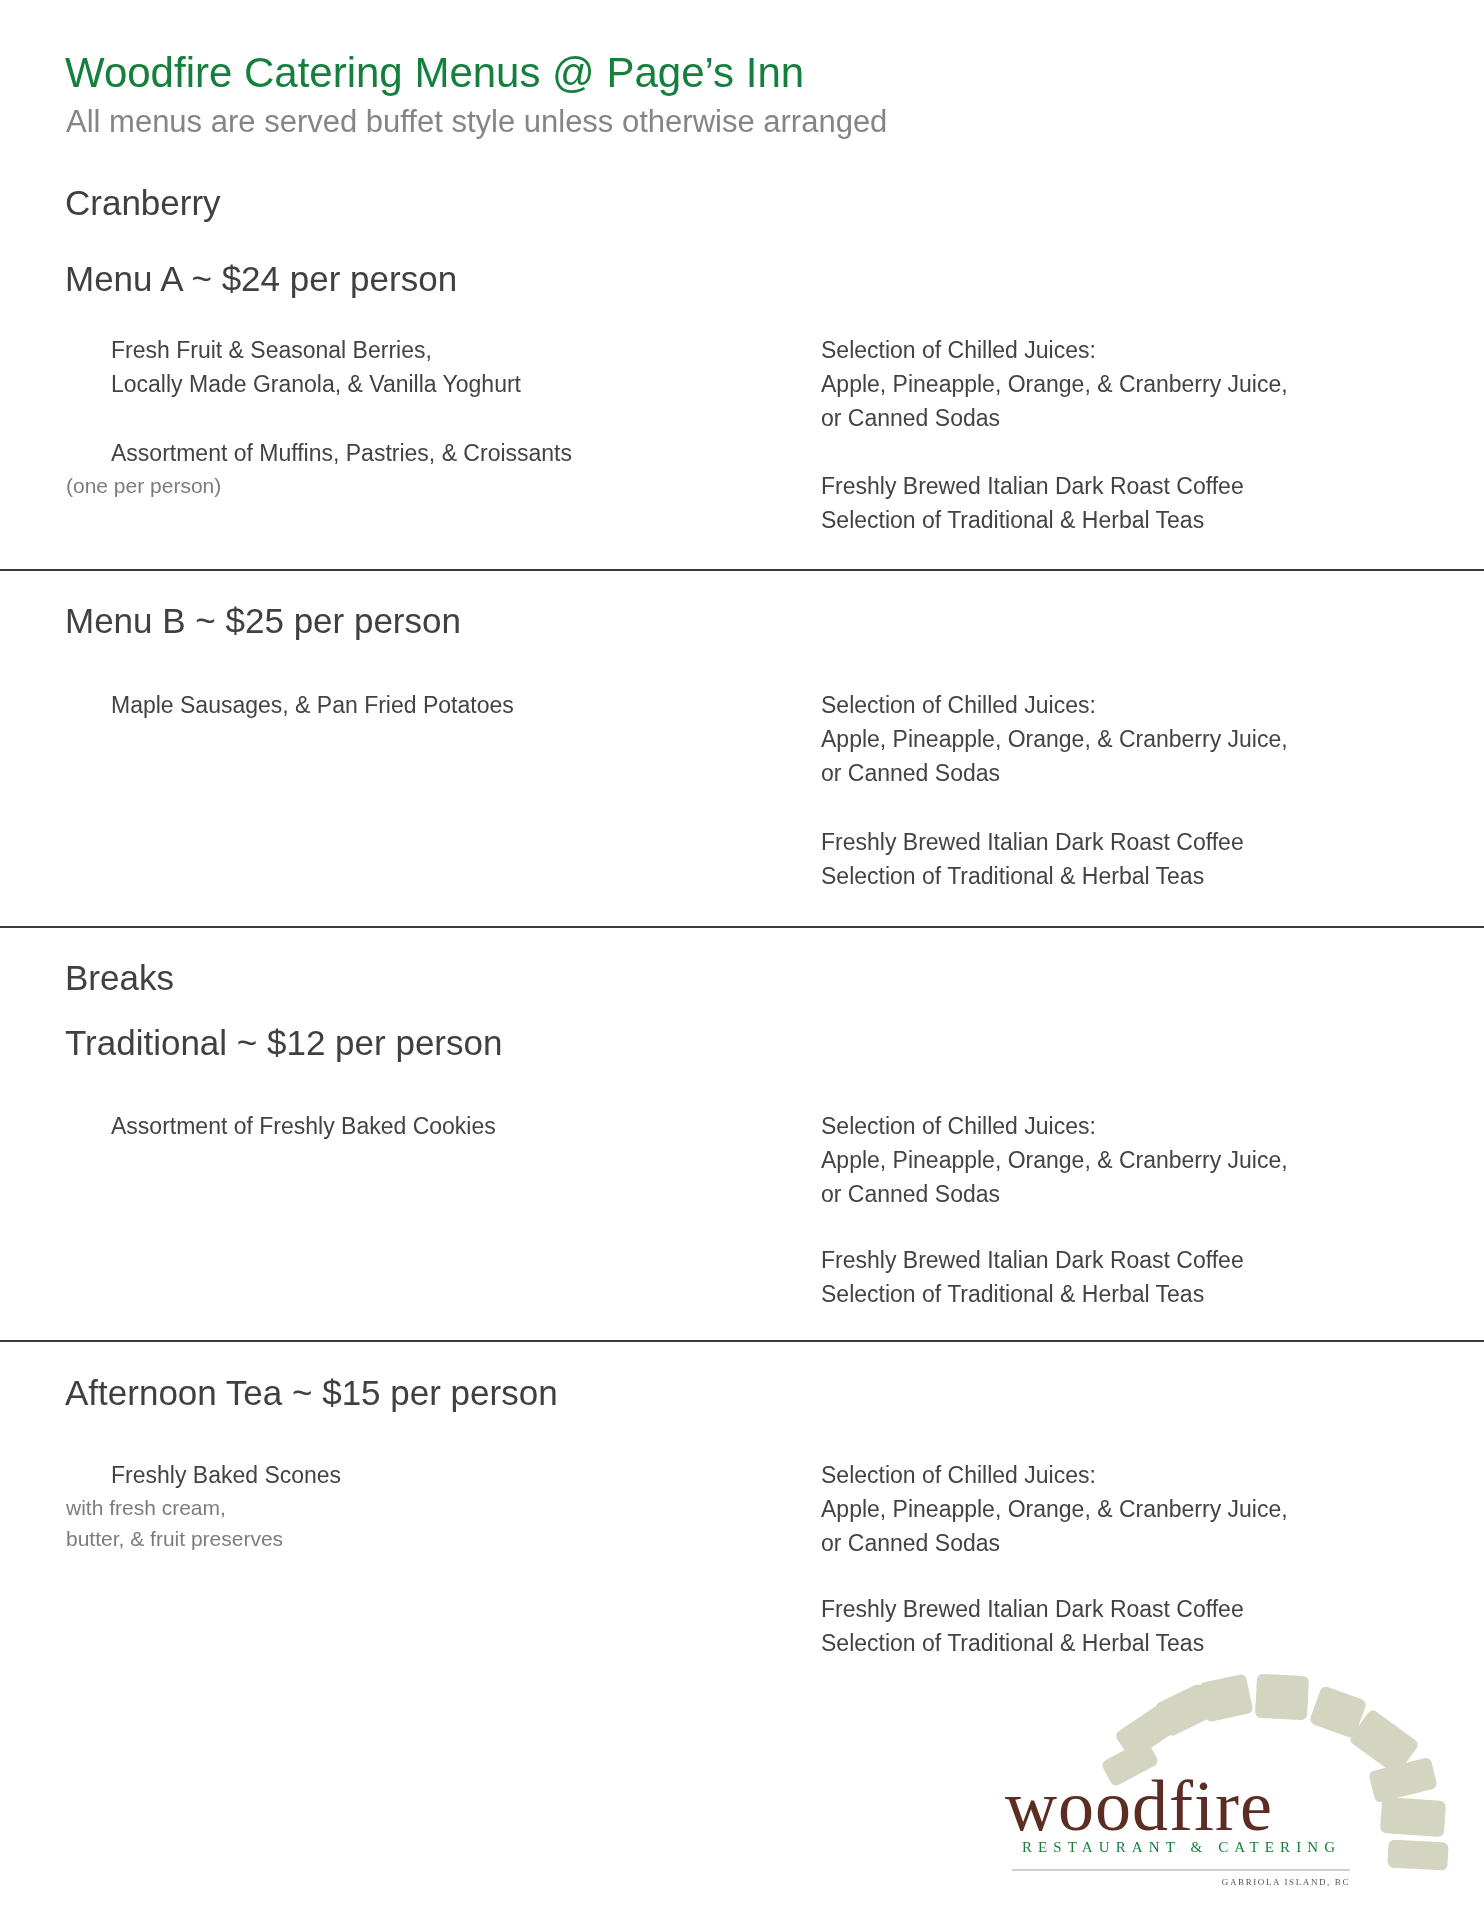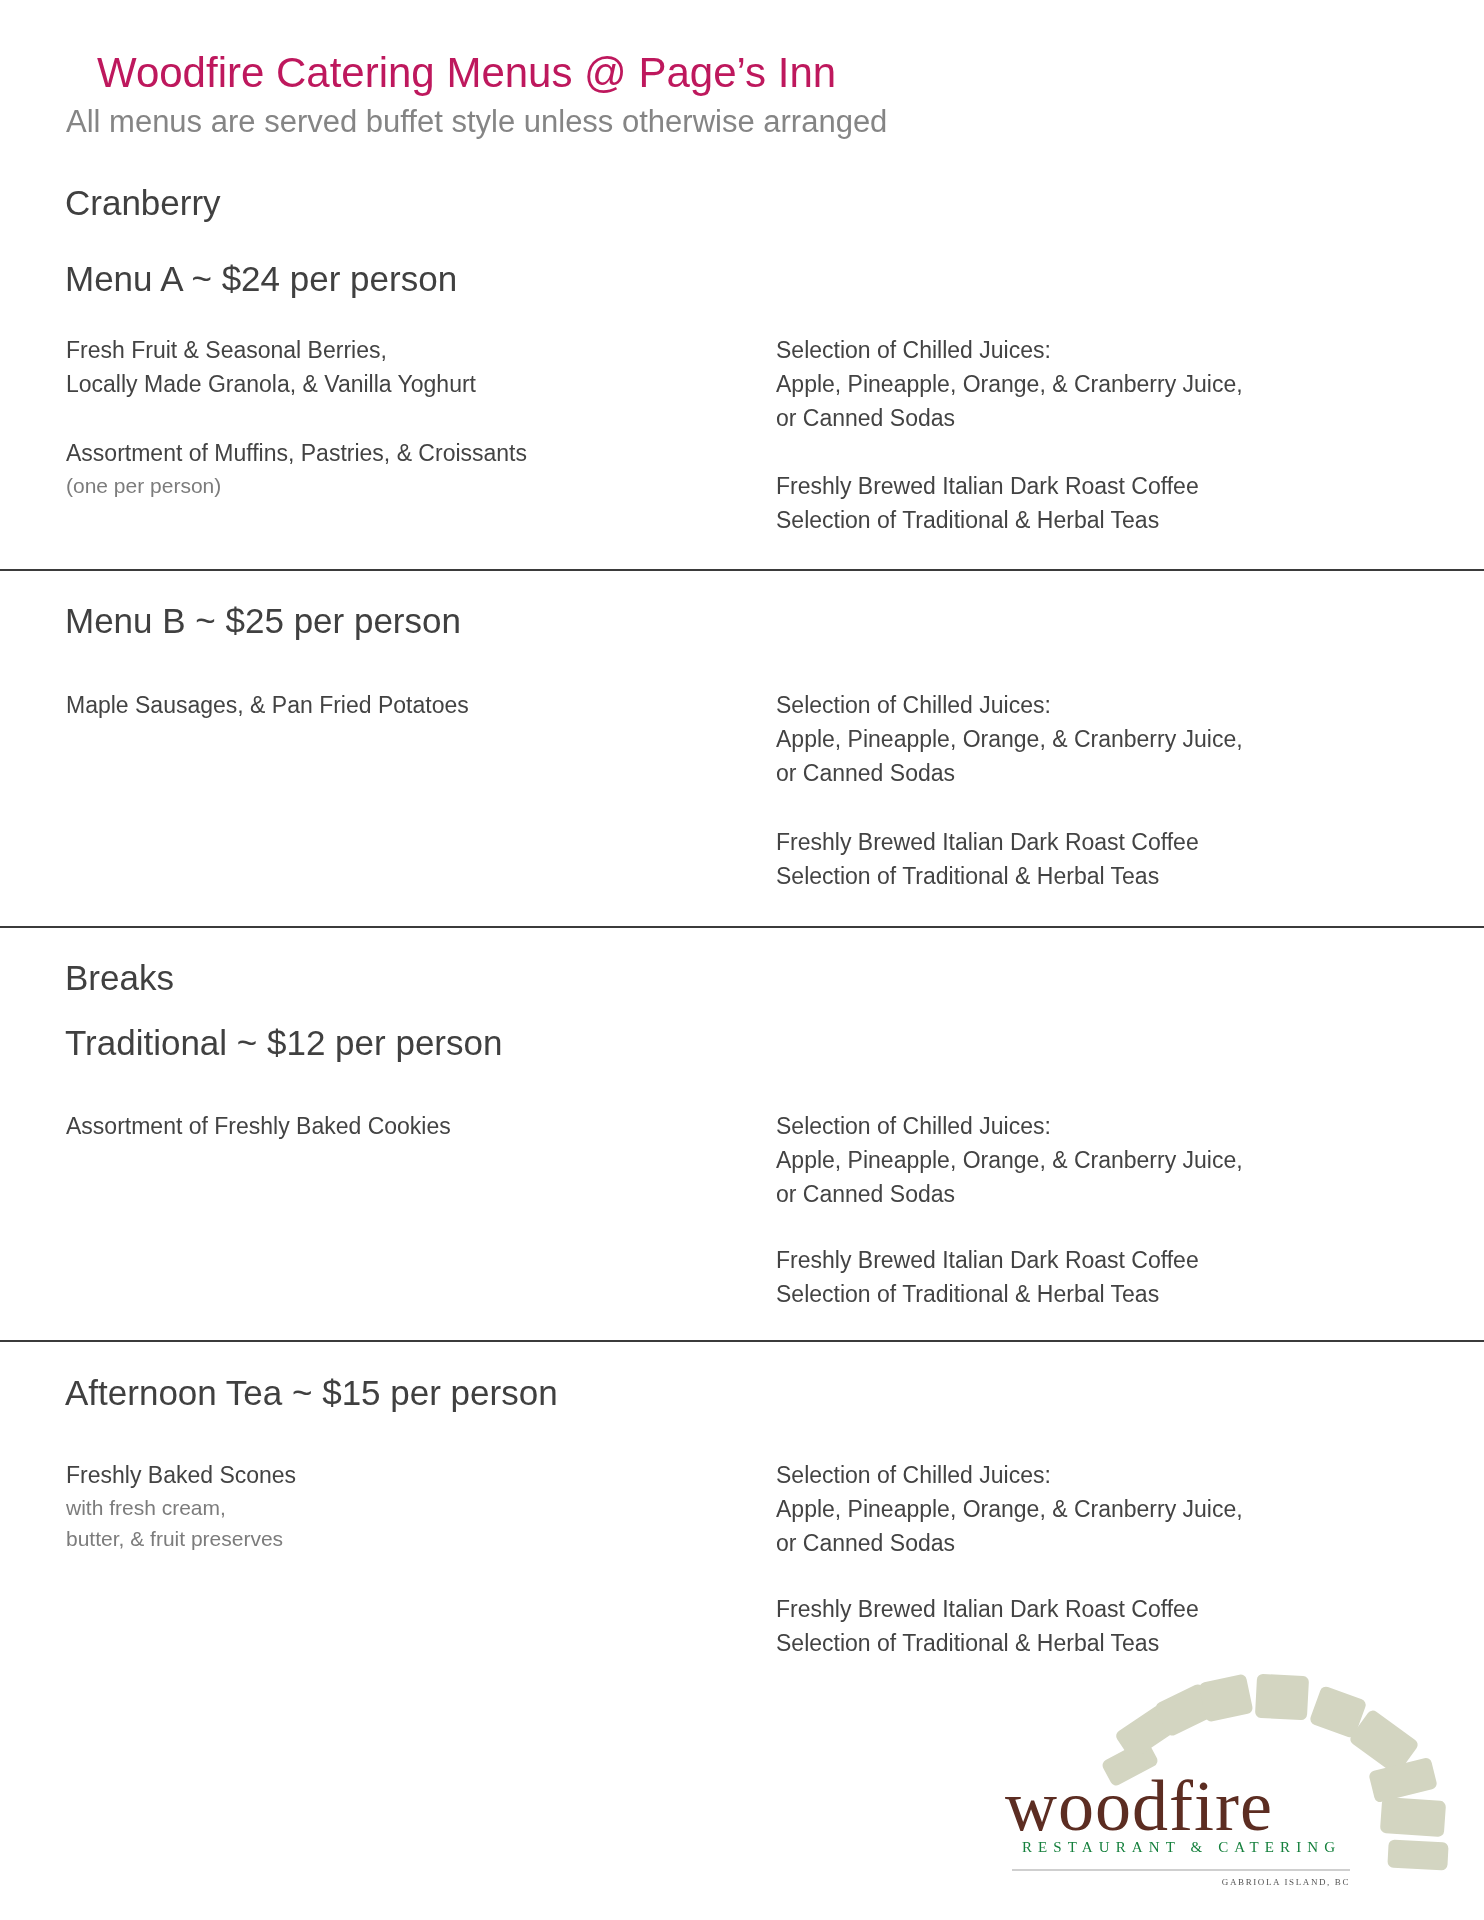--- a/index.html
+++ b/index.html
@@ -1,23 +1,23 @@
 <!DOCTYPE html>
 <html><head>
 <meta charset="utf-8">
 <style>
   html, body { margin: 0; padding: 0; background: #ffffff; }
   body { width: 1484px; height: 1920px; position: relative; overflow: hidden;
          font-family: "Liberation Sans", "DejaVu Sans", sans-serif; color: #3f3f3f; }
   .abs { position: absolute; white-space: nowrap; }
-  .title { left: 65px; top: 48px; font-size: 42px; line-height: 50px; color: #be185d; margin-left: 32px; }
+  .title { left: 65px; top: 48px; font-size: 42px; line-height: 50px; color: #15803d; }
   .subtitle { left: 66px; top: 106px; font-size: 31px; line-height: 32px; color: #858585; }
   .section { left: 65px; font-size: 35px; line-height: 42px; color: #404040; }
   .menu-heading { left: 65px; font-size: 35px; line-height: 42px; color: #404040; }
-  .block { font-size: 23px; line-height: 34px; color: #434343; }
+  .block { font-size: 23px; line-height: 34px; color: #434343; margin-left: 45px; }
   .block .line { display: block; }
   .left { left: 66px; }
   .right { left: 776px; }
   .note { font-size: 21px; line-height: 31px; color: #7c7c7c; }
   .divider { position: absolute; left: 0; width: 1484px; height: 2px; background: #3b3b3b; }
   .logo { position: absolute; left: 1000px; top: 1660px; width: 484px; height: 260px; }
 </style>
 </head>
 <body>
 

